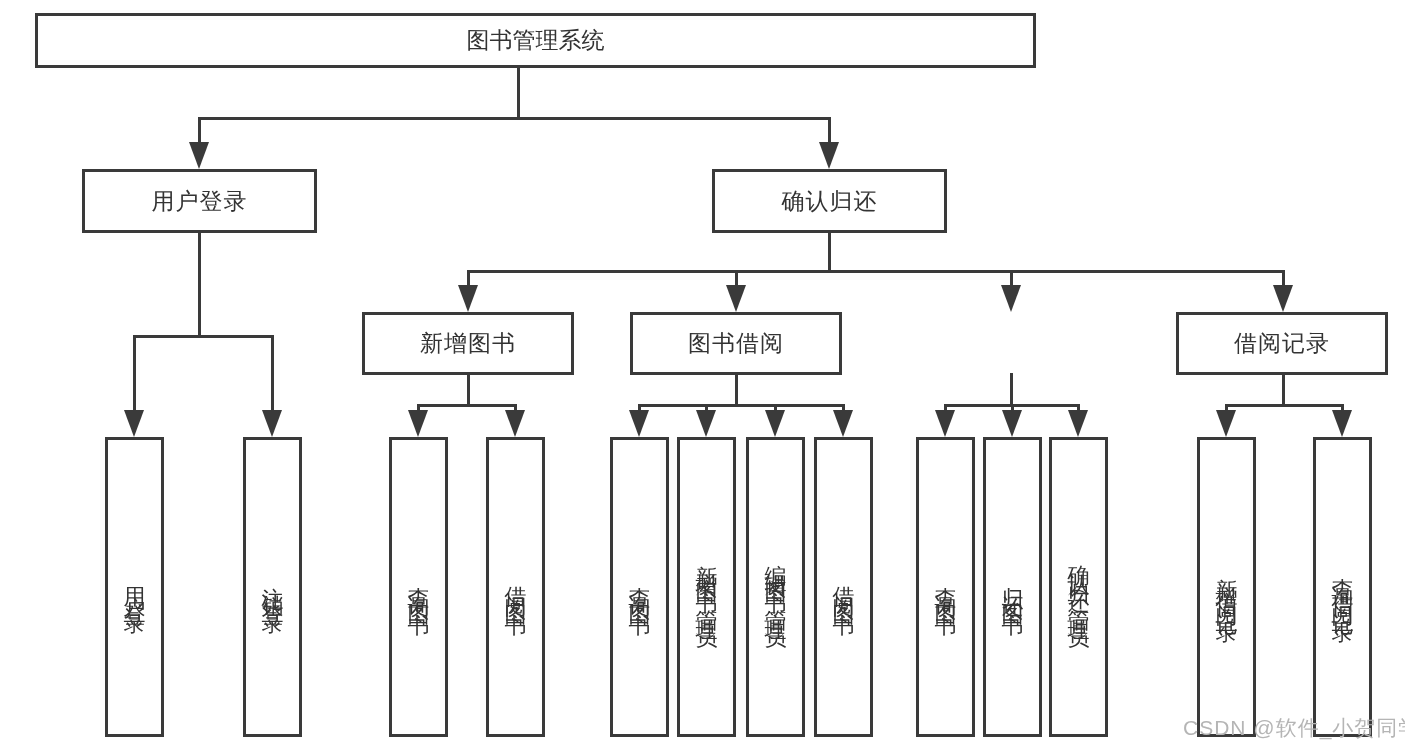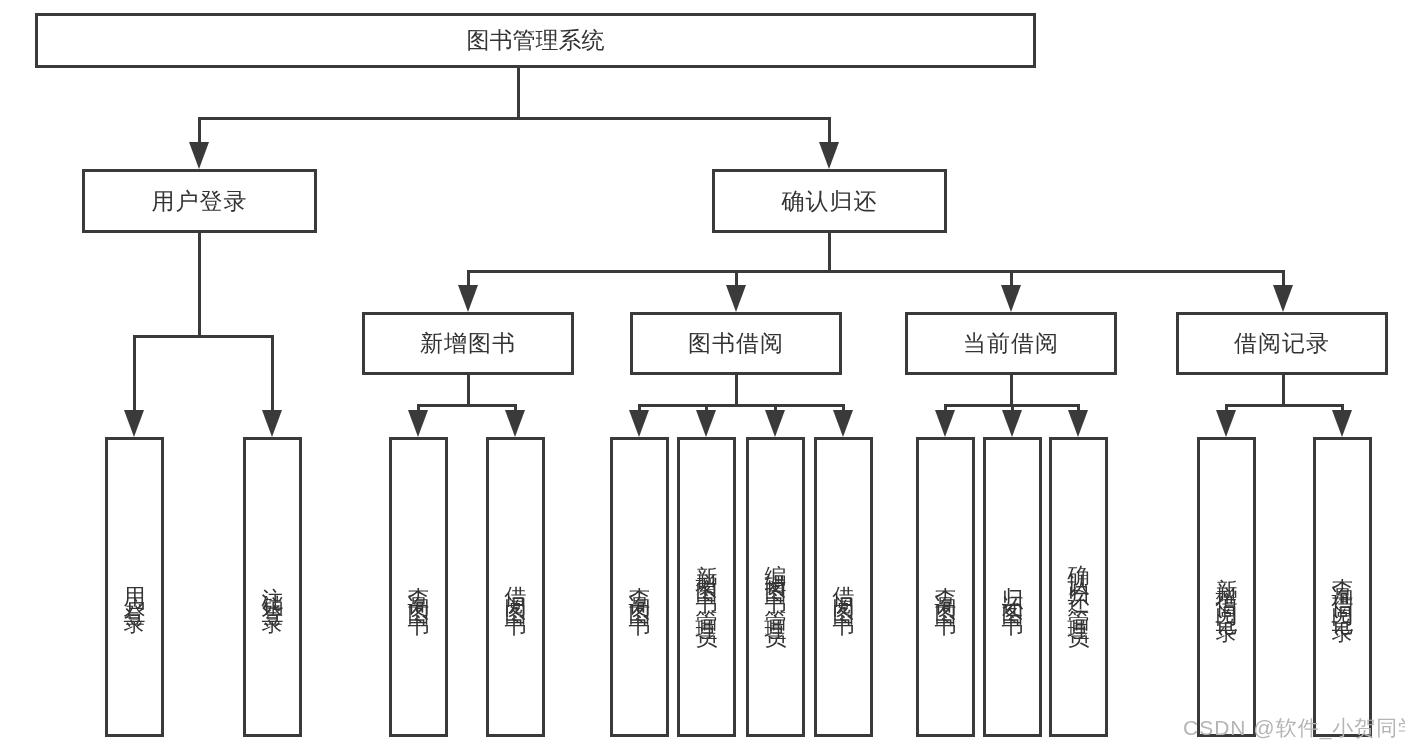--- a/index.html
+++ b/index.html
@@ -97,23 +97,20 @@
   <div class="arrow" style="left:1001px;top:285px;"></div>
   <div class="vline" style="left:1282px;top:270px;height:18px;"></div>
   <div class="arrow" style="left:1273px;top:285px;"></div>
 
   <div class="box hbox lvl3" style="left:362px;">
     <span>新增图书</span>
   </div>
   <div class="box hbox lvl3" style="left:630px;">
     <span>图书借阅</span>
   </div>
-  <div class="box hbox lvl3" style="left:905px;">
-    <span>当前借阅</span>
-  </div>
   <div class="box hbox lvl3" style="left:1176px;">
     <span>借阅记录</span>
   </div>
 
   <div class="vline" style="left:467px;top:373px;height:33px;"></div>
   <div class="hline" style="left:417px;top:404px;width:100px;"></div>
   <div class="vline" style="left:417px;top:404px;height:10px;"></div>
   <div class="arrow" style="left:408px;top:410px;"></div>
   <div class="vline" style="left:514px;top:404px;height:10px;"></div>
   <div class="arrow" style="left:505px;top:410px;"></div>

